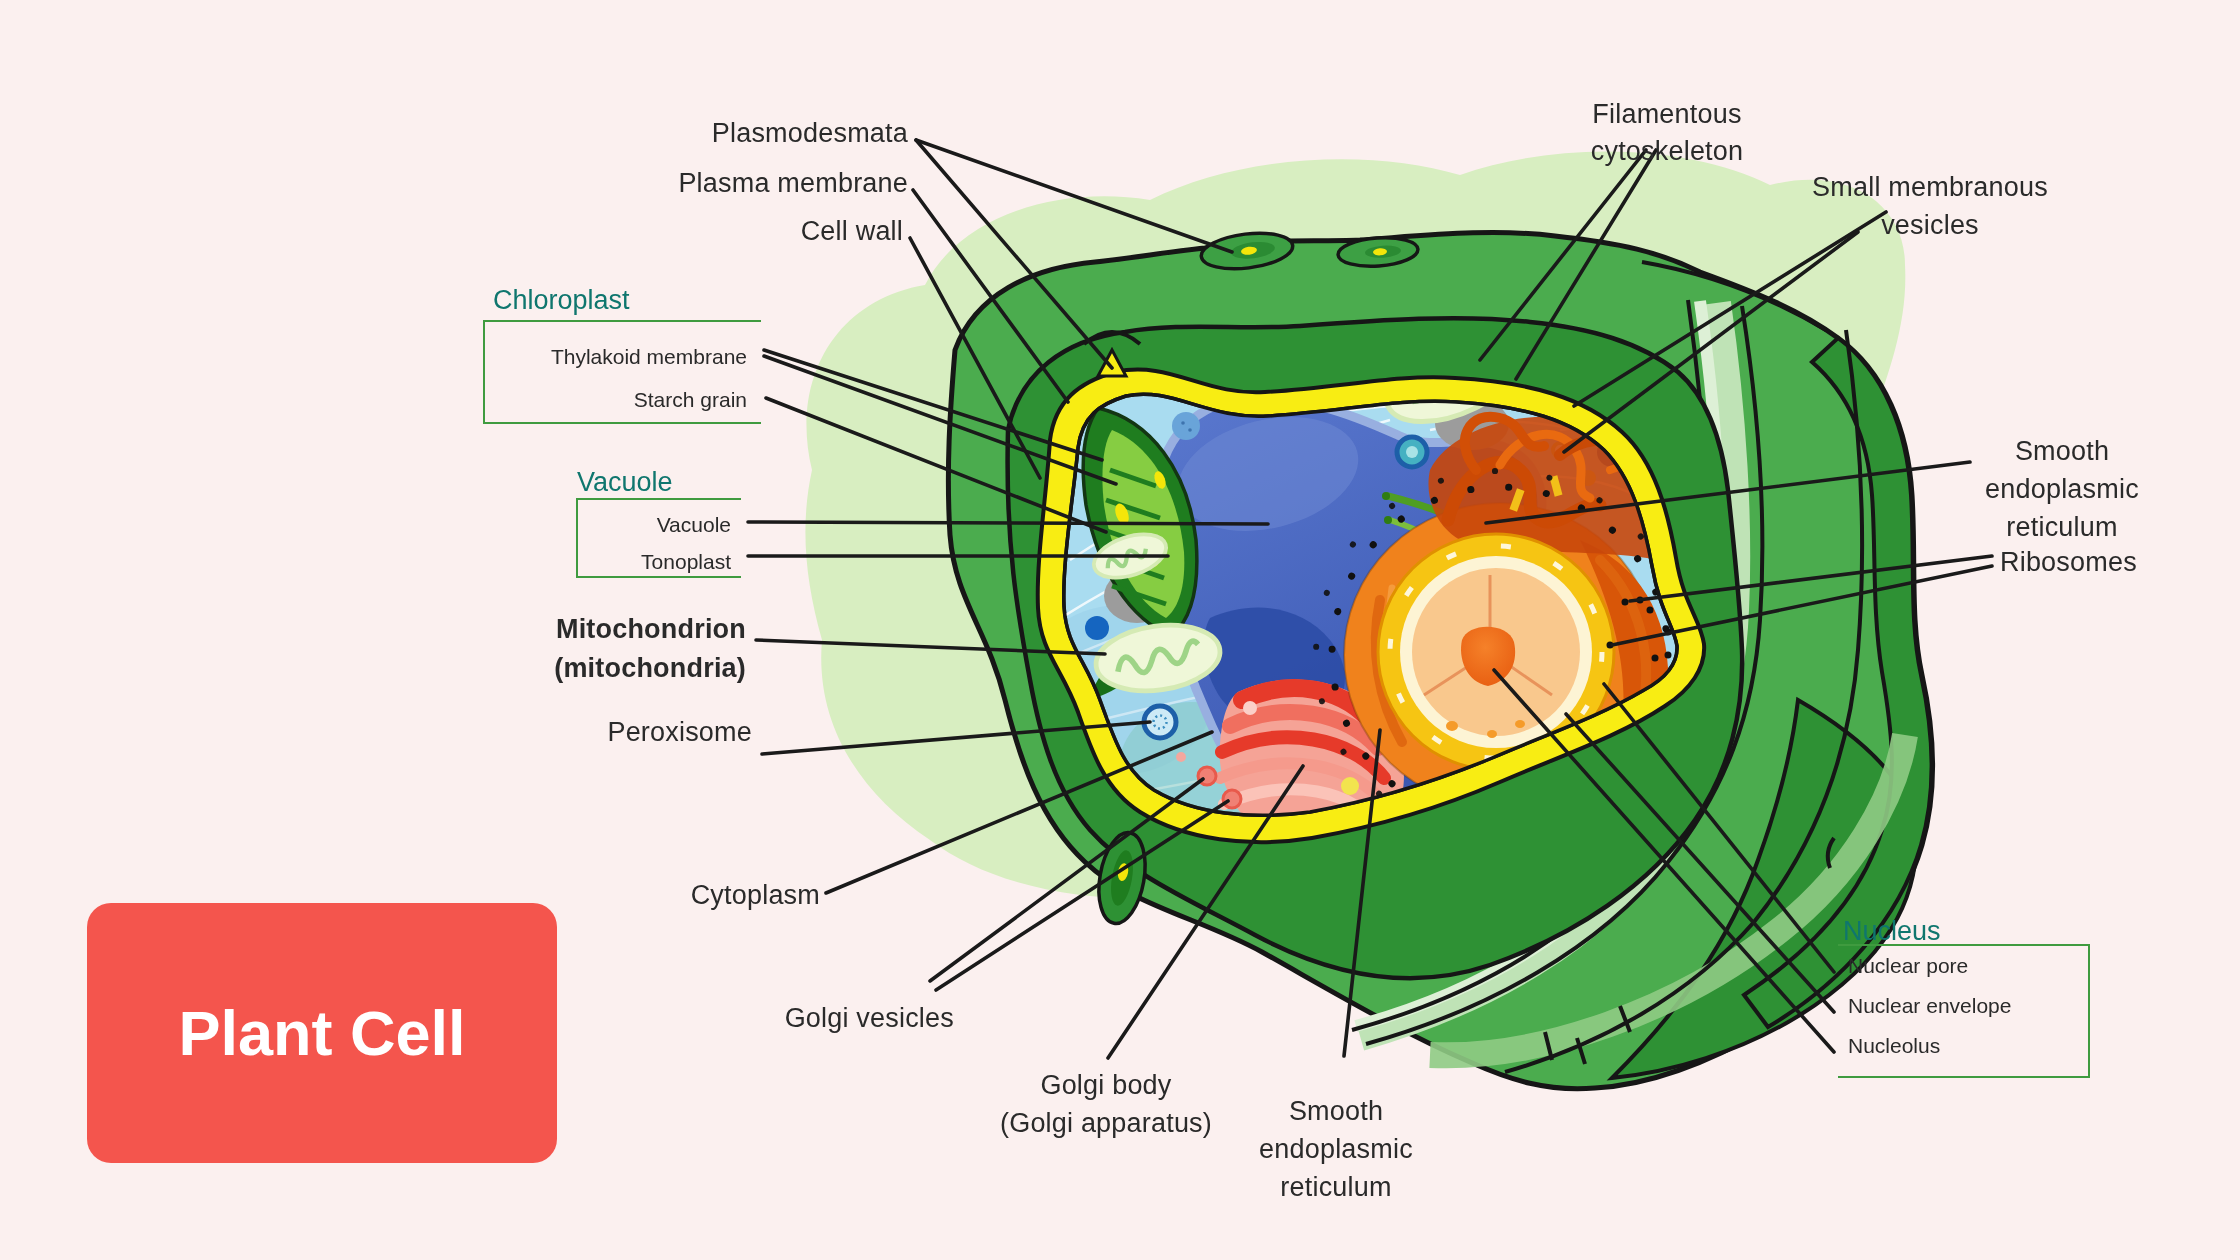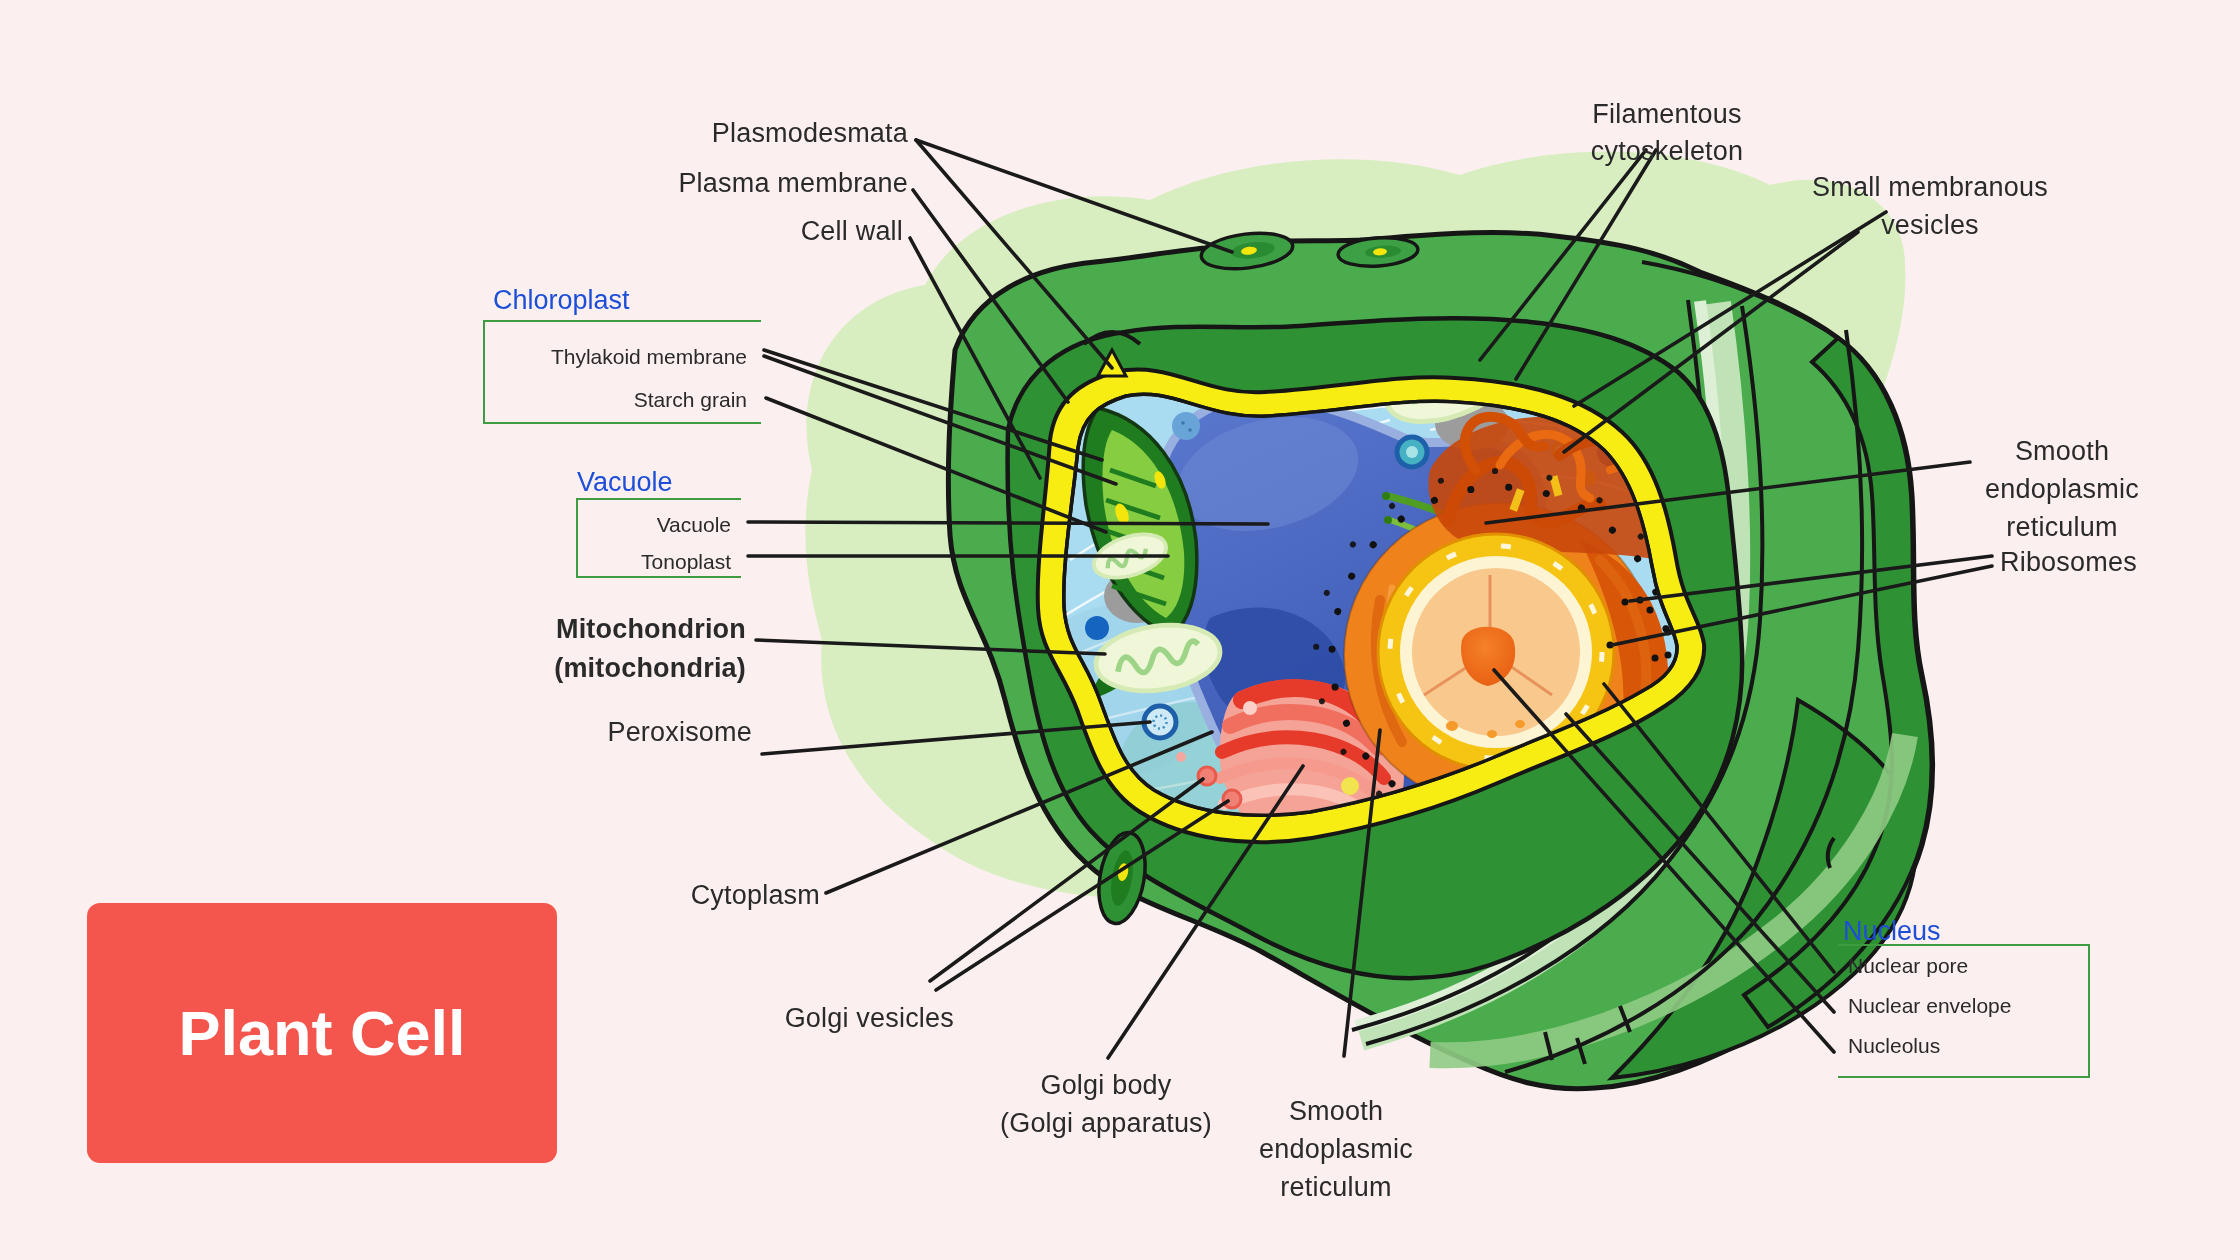--- a/index.html
+++ b/index.html
@@ -11,31 +11,31 @@
   }
   .stage{position:absolute;left:0;top:0;width:2240px;height:1260px;}
   svg.cell{position:absolute;left:0;top:0;}
   .lbl{
     position:absolute;color:#2A2A2A;font-size:27px;line-height:34px;
     white-space:nowrap;letter-spacing:0.2px;
   }
   .lbl.right{text-align:right;}
   .lbl.center{text-align:center;white-space:normal;}
   .lbl.wrap{white-space:normal;margin-top:28px;}
-  .grp-title{position:absolute;color:#1d4ed8;font-size:27px;line-height:30px;}
+  .grp-title{position:absolute;color:#0f766e;font-size:27px;line-height:30px;}
   .grp-box{position:absolute;box-sizing:border-box;border:2.5px solid #3F9B3F;}
   .grp-box.open-right{border-right:none;}
   .grp-box.open-left{border-left:none;}
   .grp-item{color:#2A2A2A;font-size:21px;}
   .chloro-item{text-align:right;padding-right:14px;line-height:45px;}
   .vac-item{text-align:right;padding-right:10px;line-height:37px;}
   .nuc-item{text-align:left;padding-left:10px;line-height:40px;}
   .title-card{
     position:absolute;left:87px;top:903px;width:470px;height:260px;
-    background:#F4554D;border-radius:13px;
+    background:#F4554D;border-radius:24px;
     display:flex;flex-direction:column;align-items:center;justify-content:center;
     color:#FFFFFF;font-size:63px;font-weight:bold;line-height:90px;
   }
 </style>
 </head>
 <body>
 
 <div class="stage">
 
 <svg class="cell" width="2240" height="1260" viewBox="0 0 2240 1260">

